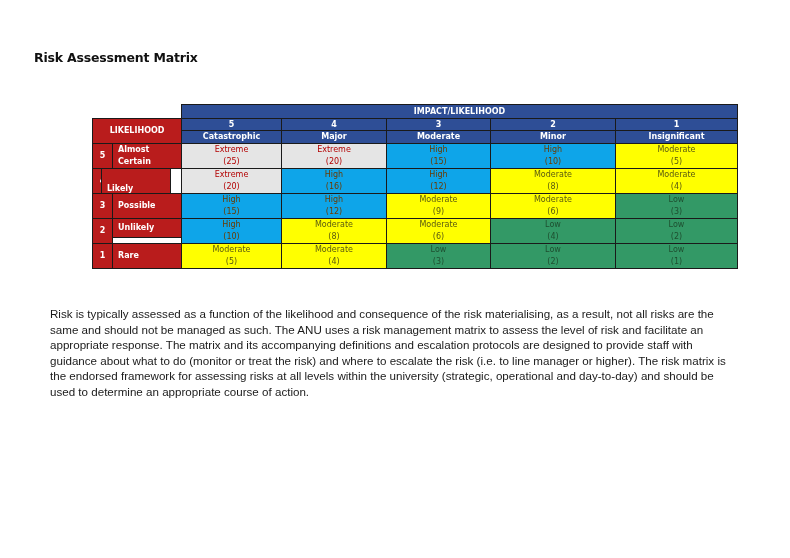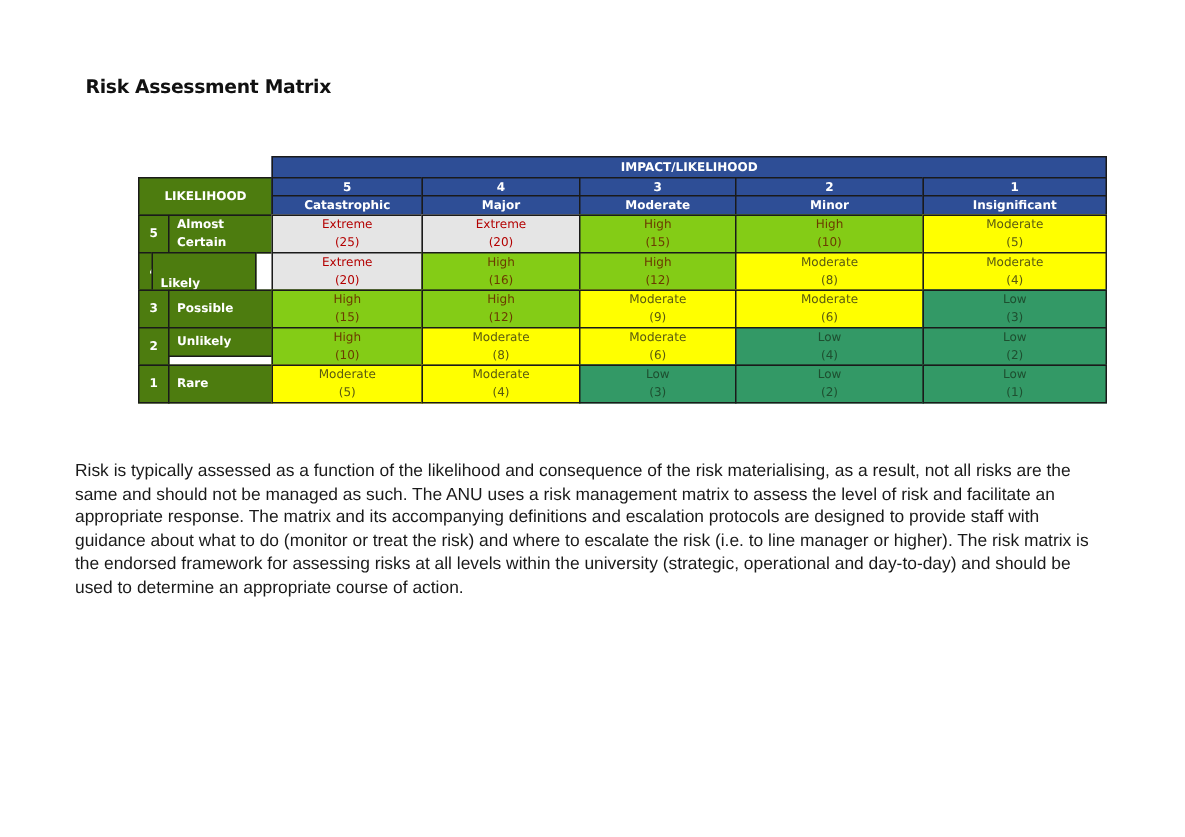--- a/index.html
+++ b/index.html
@@ -1,25 +1,25 @@
 <!DOCTYPE html>
 <html><head>
 <meta charset="utf-8">
 <style>
   html, body { margin:0; padding:0; background:#ffffff; }
   body { width:790px; height:558px; position:relative; overflow:hidden; font-family:"Liberation Sans", sans-serif; }
-  .title { position:absolute; left:57px; top:50px; font-family:"DejaVu Sans", sans-serif; font-weight:bold; font-size:12.5px; color:#111; letter-spacing:-0.2px; }
+  .title { position:absolute; left:34px; top:50px; font-family:"DejaVu Sans", sans-serif; font-weight:bold; font-size:12.5px; color:#111; letter-spacing:-0.2px; }
   .matrix { position:absolute; left:92px; top:104px; width:646px; height:166px; }
   .cell { position:absolute; box-sizing:border-box; border:1px solid #1a1a1a; display:flex; flex-direction:column; align-items:center; justify-content:center; font-family:"DejaVu Sans", sans-serif; font-size:8px; line-height:12px; }
   .hdr { background:#2e4e96; color:#ffffff; font-weight:bold; }
-  .lik { background:#4d7c0f; color:#ffffff; font-weight:bold; }
+  .lik { background:#b91c1c; color:#ffffff; font-weight:bold; }
   .rowlbl { justify-content:center; align-items:flex-start; padding-left:5px; }
   .data .lvl, .data .score { font-weight:normal; }
   .c-extreme { background:#e5e5e5; color:#b30000; }
-  .c-high { background:#84cc16; color:#6b3b00; }
+  .c-high { background:#0ea5e9; color:#6b3b00; }
   .c-moderate { background:#ffff00; color:#5a5a10; }
   .c-low { background:#339966; color:#1e4f30; }
   .para { position:absolute; left:50px; top:306px; width:690px; font-family:"Liberation Sans", sans-serif; font-size:11.6px; line-height:15.6px; color:#1a1a1a; }
 </style>
 </head>
 <body>
 
 <div class="title">Risk Assessment Matrix</div>
 
 <div class="matrix">

